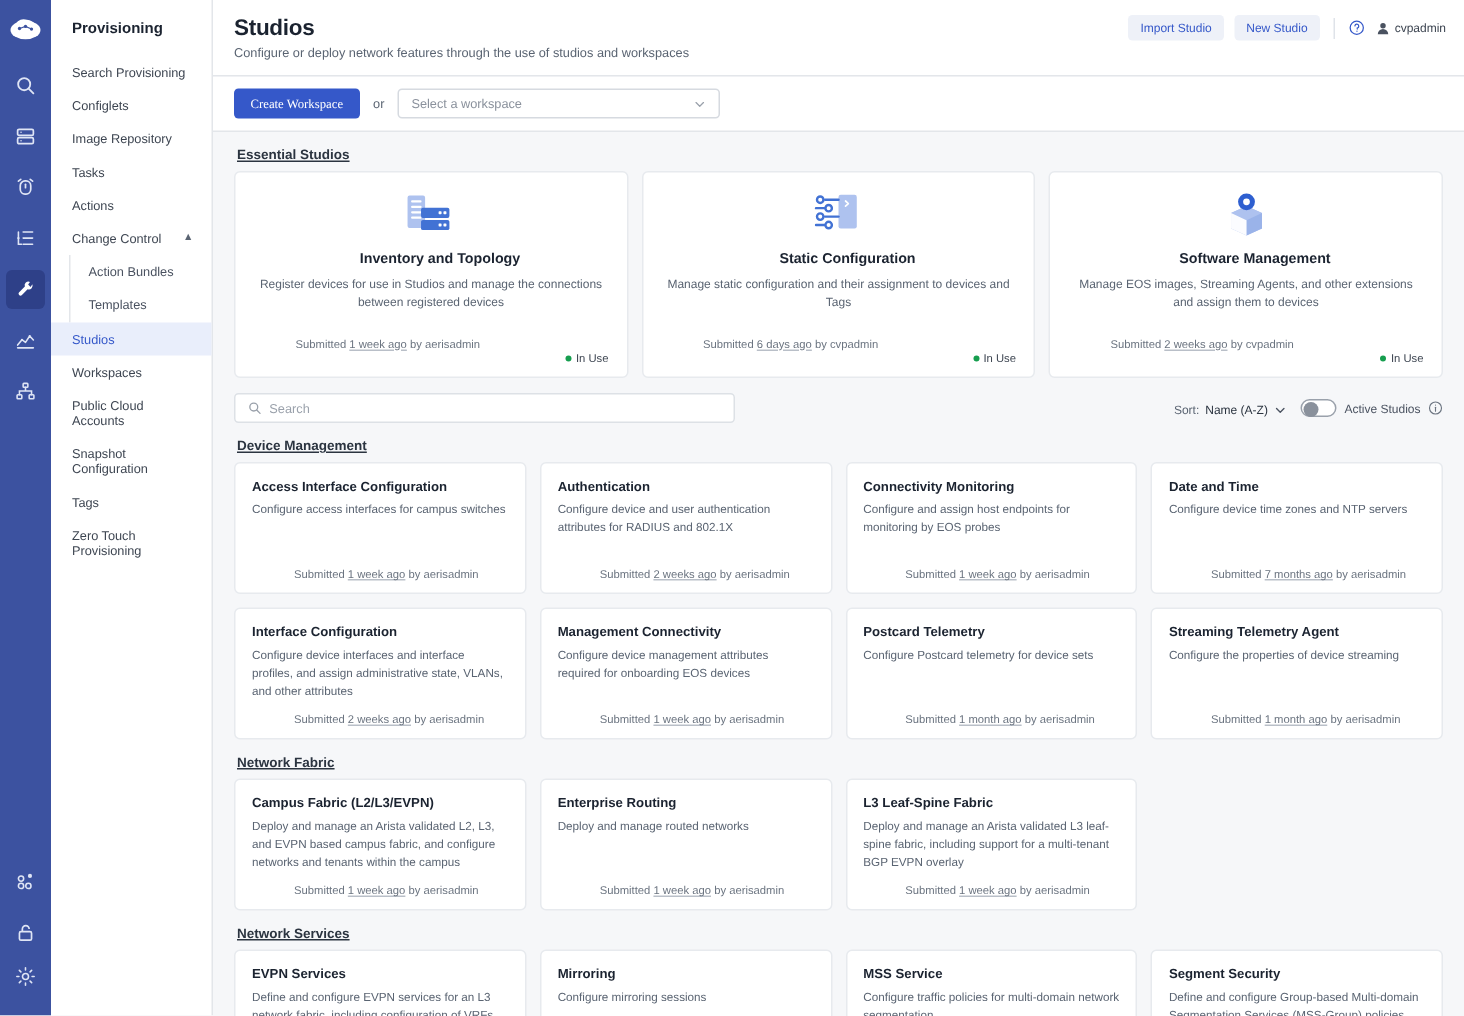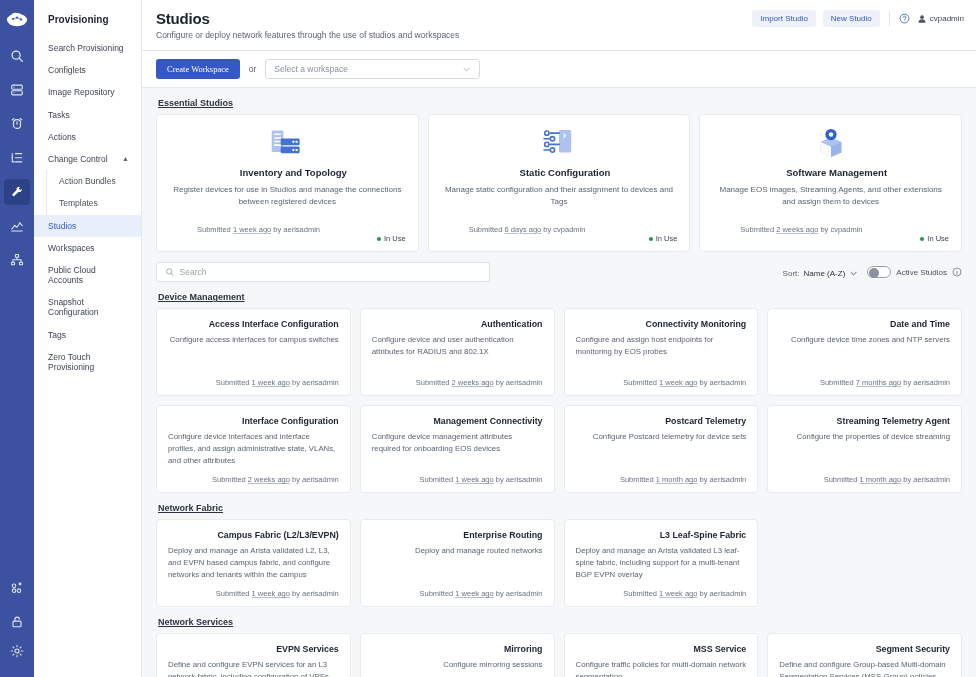--- a/index.html
+++ b/index.html
@@ -137,21 +137,21 @@
     position: absolute; left: 1px; top: 1px; width: 10px; height: 10px;
     border-radius: 50%; background: #8a919c;
   }
   .info-icon { color: #6b7480; display: flex; cursor: pointer; }
 
   
   .studio-grid { display: grid; grid-template-columns: repeat(4, 1fr); gap: 9px; }
   .studio-card {
     background: #fff; border: 1px solid #e7eaee; border-radius: 4px;
     padding: 10px 11px 8px 11px; display: flex; flex-direction: column;
-    min-height: 88px; cursor: pointer; align-items: flex-end;
+    min-height: 88px; cursor: pointer;
   }
   .studio-name { font-size: 8.8px; font-weight: bold; color: #1b2330; margin-bottom: 5px; }
   .studio-desc { font-size: 7.8px; color: #5a6472; line-height: 1.5; flex: 1 1 auto; }
   .studio-foot { display: flex; align-items: center; justify-content: space-between; margin-top: 8px; }
 </style>
 </head>
 <body>
 
 <div class="app">
 

